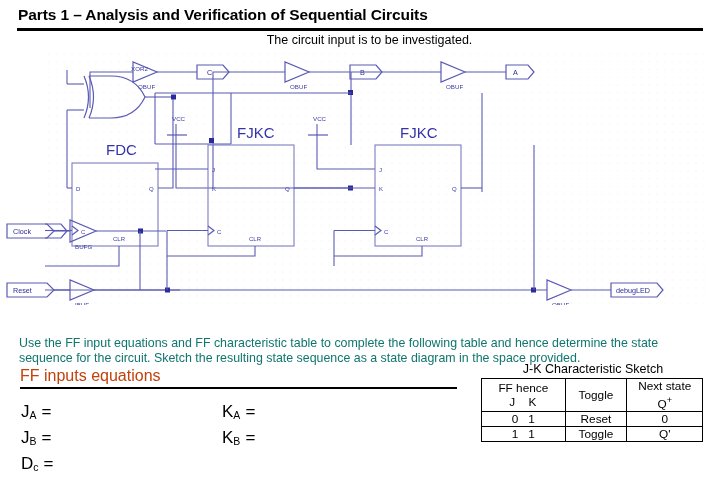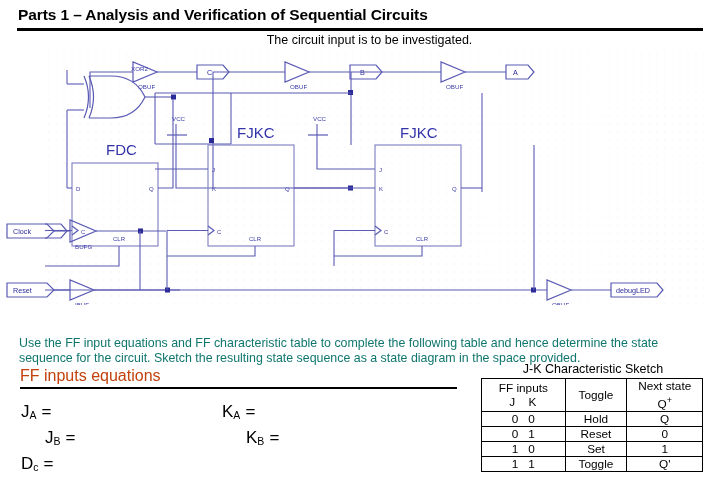--- a/index.html
+++ b/index.html
@@ -89,21 +89,21 @@
   .eq sub {
     font-size: 10.5px;
     vertical-align: baseline;
     position: relative;
     bottom: -2px;
     letter-spacing: 0.3px;
   }
   .eq-col-a { left: 21px; }
   .eq-col-b { left: 222px; }
   .eq-r1 { top: 402px; }
-  .eq-r2 { top: 428px; margin-left: 24px; }
+  .eq-r2 { top: 428px; }
   .eq-r3 { top: 454px; }
 
   
   .jk-title {
     position: absolute;
     left: 478px; top: 362px;
     width: 230px;
     text-align: center;
     font-size: 12.5px;
     color: #000;
@@ -331,48 +331,38 @@
 
   <div class="eq eq-col-b eq-r2"><span>K</span><sub>B</sub><span> =</span></div>
 
   <div class="jk-title">J-K Characteristic Sketch</div>
 
   <table class="jk">
     <thead>
       <tr>
         <th class="hd c1">
           <span class="hd-2line">
-            <span class="l1">FF inputs</span>
+            <span class="l1">FF hence</span>
             <span class="l2">J  K</span>
           </span>
         </th>
         <th class="hd c2">Toggle</th>
         <th class="hd c3">
           <span class="hd-2line">
             <span class="l1">Next state</span>
             <span class="l2" style="letter-spacing:0;padding-left:0;"><span>Q</span><span class="sup">+</span></span>
           </span>
         </th>
       </tr>
     </thead>
     <tbody>
       <tr>
-        <td><span>0</span>&nbsp;&nbsp;&nbsp;<span>0</span></td>
-        <td>Hold</td>
-        <td>Q</td>
-      </tr>
-      <tr>
         <td><span>0</span>&nbsp;&nbsp;&nbsp;<span>1</span></td>
         <td>Reset</td>
         <td>0</td>
-      </tr>
-      <tr>
-        <td><span>1</span>&nbsp;&nbsp;&nbsp;<span>0</span></td>
-        <td>Set</td>
-        <td>1</td>
       </tr>
       <tr>
         <td><span>1</span>&nbsp;&nbsp;&nbsp;<span>1</span></td>
         <td>Toggle</td>
         <td>Q'</td>
       </tr>
     </tbody>
   </table>
 
 </div>

